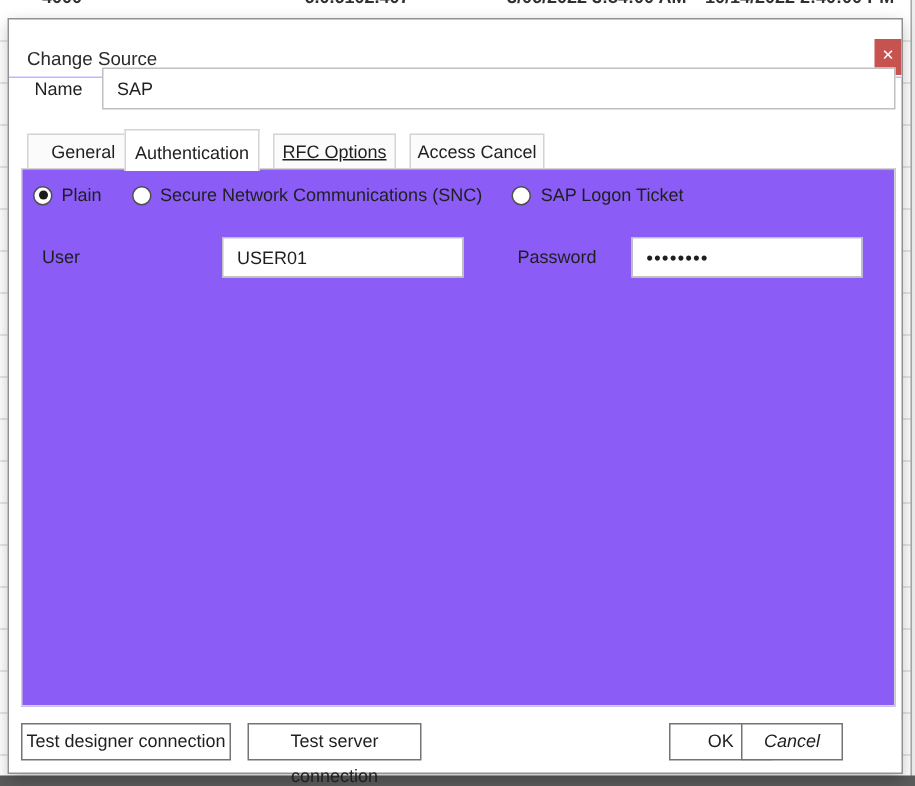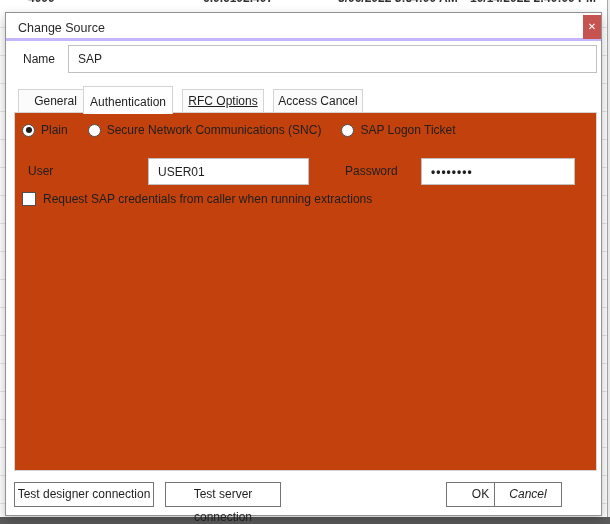--- a/index.html
+++ b/index.html
@@ -22,41 +22,41 @@
   .bg-cell-3 { left:470px; }
   .bg-right-edge { position:absolute; top:0; right:0; width:3px; height:100%; background:#ededed; }
   .bg-right-line { position:absolute; top:0; right:2px; width:1px; height:100%; background:#a8a8a8; }
   .bg-bottom-bar { position:absolute; left:0; top:517px; width:100%; height:7px; background:#5b5b5b; }
 
   
   .dialog {
     position:absolute; left:5px; top:12px; width:597px; height:504px;
     background:#fff; border:1px solid #919191; box-shadow:0 4px 10px rgba(0,0,0,0.25);
   }
-  .titlebar { position:absolute; left:0; top:2px; right:0; height:26px; background:#fff;
-    border-bottom:3px solid #c4b5fd;padding-left:40px; }
+  .titlebar { position:absolute; left:0; top:13px; right:0; height:26px; background:#fff;
+    border-bottom:1px solid #c4b5fd;padding-left:40px; }
   .title { position:absolute; left:12px; top:0; line-height:26px; font-size:12.5px; color:#2a2a2a; }
   .close-btn { position:absolute; top:0; right:0; width:18px; height:24px; background:#c75350;
     border:none; color:#fff; font-size:10px; line-height:24px; text-align:center; cursor:pointer; }
 
   .name-label { position:absolute; left:17px; top:32px; height:28px; line-height:28px; font-size:12px; }
   .field { border:1px solid #c0c0c0; background:#fff; font-size:12px; padding-left:9px;
     font-family:"Liberation Sans","DejaVu Sans",sans-serif; color:#1f1f1f; outline:none; }
   .name-input { position:absolute; left:62px; top:32px; width:529px; height:28px; }
 
   .tab { position:absolute; top:76px; height:24px; line-height:22px; font-size:12px; text-align:center;
     background:#fbfbfb; border:1px solid #d4d4d4; z-index:1; cursor:pointer; }
   .tab.selected { top:73px; height:28px; line-height:30px; background:#fff; border-bottom:none; z-index:3; }
   #tab-general { left:12px; width:75px; }
   #tab-auth { left:77px; width:90px; }
   #tab-rfc { left:176px; width:82px;text-decoration:underline; }
   #tab-access { left:267px; width:90px; }
 
   .panel { position:absolute; left:8px; top:99px; width:583px; height:359px;
-    border:1px solid #d4d4d4; background:#c2410c; z-index:2; }
+    border:1px solid #d4d4d4; background:#8b5cf6; z-index:2; }
 
   .radio-row { position:absolute; left:7px; top:10px; display:flex; align-items:center; gap:20px; }
   .radio { display:flex; align-items:center; font-size:12px; cursor:pointer; white-space:nowrap; }
   .radio-circle { width:13px; height:13px; border:1px solid #4f4f4f; border-radius:50%;
     margin-right:6px; background:#fff; position:relative; flex:0 0 auto; }
   .radio.selected .radio-circle::after { content:""; position:absolute; left:2.5px; top:2.5px;
     right:2.5px; bottom:2.5px; background:#1c1c1c; border-radius:50%; }
 
   .user-label { position:absolute; left:13px; top:45px; height:27px; line-height:27px; font-size:12px; }
   .user-input { position:absolute; left:133px; top:45px; width:161px; height:27px; }
@@ -134,24 +134,20 @@
           <span>SAP Logon Ticket</span>
         </div>
       </div>
 
       <div class="user-label">User</div>
       <input class="field user-input" type="text" value="USER01" style="">
 
       <div class="password-label">Password</div>
       <input class="field password-input" type="text" value="••••••••" style="">
 
-      <div class="checkbox-row">
-        <span class="checkbox-box"></span>
-        <span class="checkbox-label">Request SAP credentials from caller when running extractions</span>
-      </div>
 
     </div>
 
     <button class="btn" id="btn-test-designer">Test designer connection</button>
     <button class="btn" id="btn-test-server">Test server connection</button>
     <button class="btn" id="btn-ok">OK</button>
     <button class="btn" id="btn-cancel">Cancel</button>
 
   </div>
 </div>

